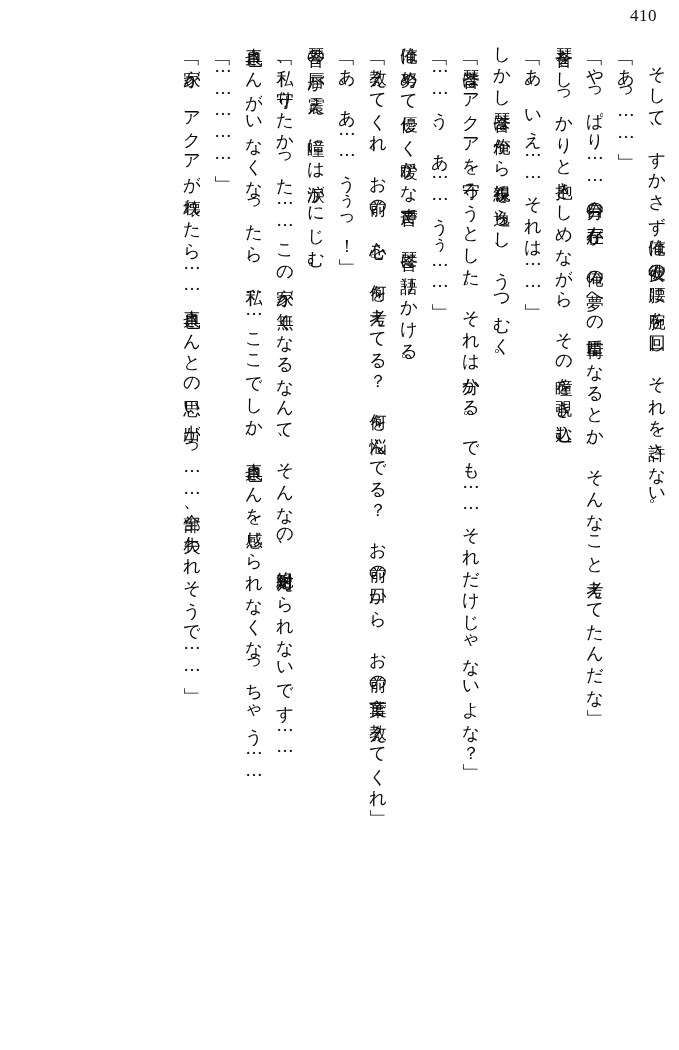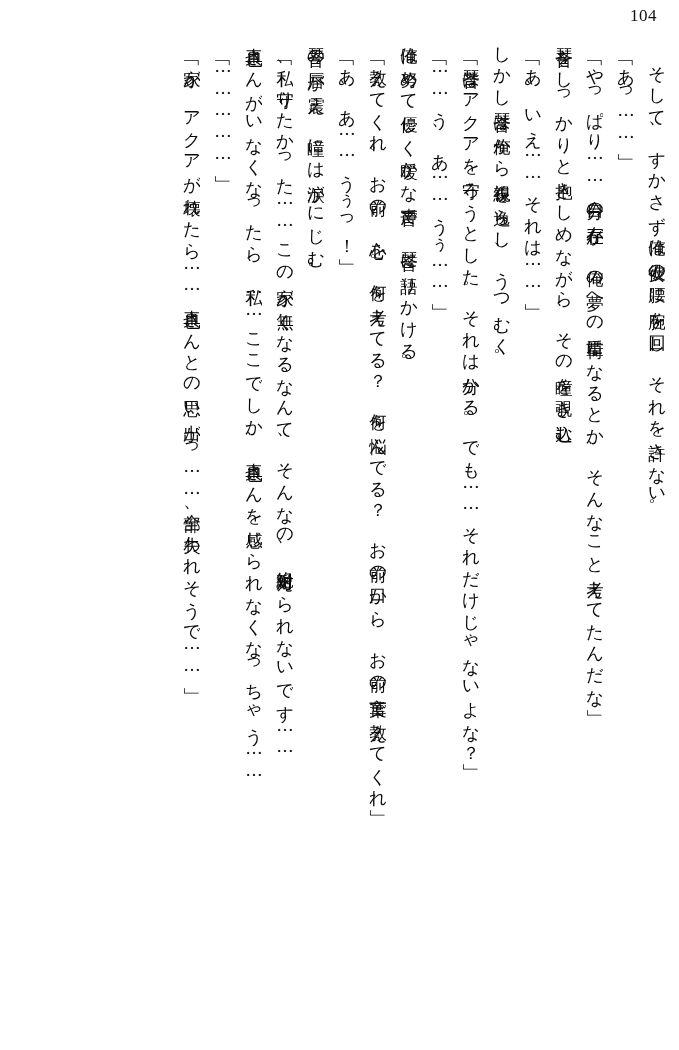--- a/index.html
+++ b/index.html
@@ -57,21 +57,21 @@
   }
   .v-line.indent {
     padding-top: 20px;
   }
 </style>
 </head>
 <body>
 
 <div id="page">
 
-  <div id="page-number">104</div>
+  <div id="page-number">410</div>
 
   <div id="text-frame">
     <div class="v-line indent">そして、すかさず俺は彼女の腰に腕を回し、それを許さない。</div>
     <div class="v-line indent">「あっ……」</div>
     <div class="v-line indent">「やっぱり……自分の存在が、俺の夢への重荷になるとか、そんなこと考えてたんだな」</div>
     <div class="v-line">琴音をしっかりと抱きしめながら、その瞳を覗き込む。</div>
     <div class="v-line indent">「あ、いえ……それは……」</div>
     <div class="v-line">しかし琴音は俺から視線を逸らし、うつむく。</div>
     <div class="v-line indent">「琴音はアクアを守ろうとした。それは分かる。でも……それだけじゃないよな？」</div>
     <div class="v-line indent">「……う、あ……うぅ……」</div>

